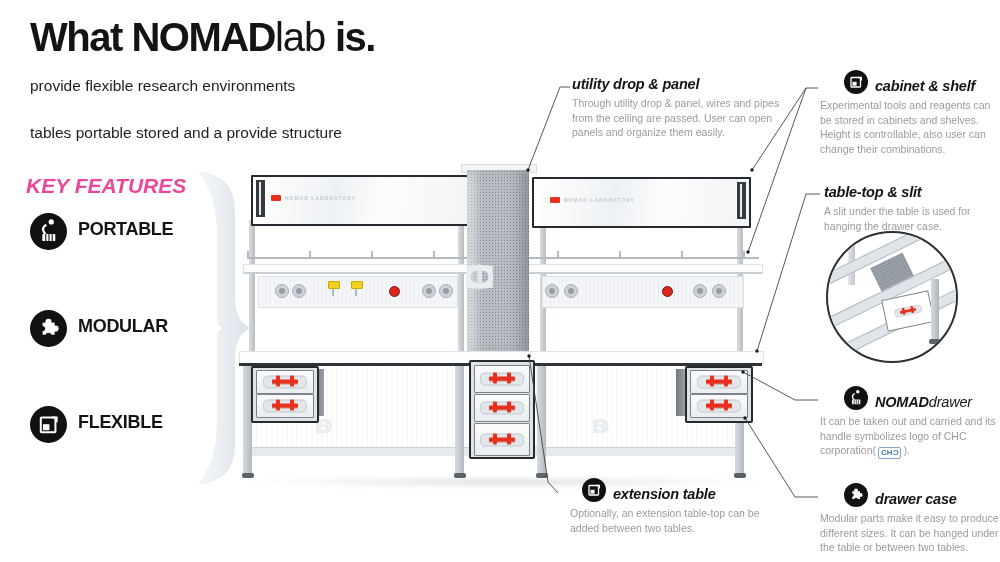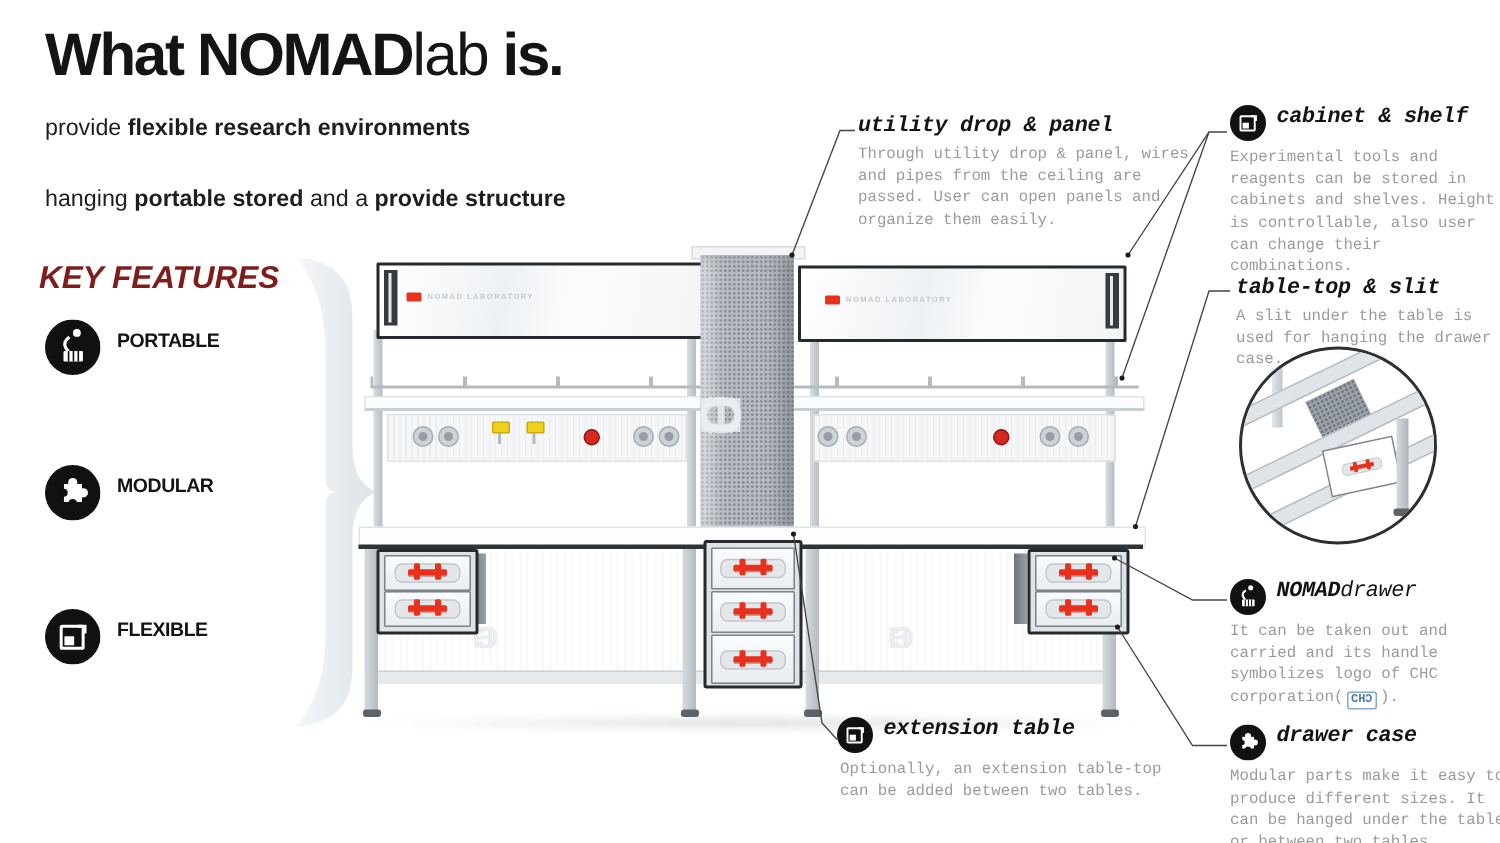--- a/index.html
+++ b/index.html
@@ -8,36 +8,36 @@
   svg.overlay{position:absolute;left:0;top:0;pointer-events:none;}
   #brace-svg{z-index:0;} #lines-svg{z-index:5;}
   .scene{position:absolute;inset:0;z-index:1;}
   .scene *{position:absolute;}
 
   
   .hdr{position:absolute;left:30px;top:14px;z-index:6;}
   .hdr h1{margin:0;font-size:40px;line-height:1.15;letter-spacing:-1.5px;font-weight:700;}
   .hdr h1 .light{font-weight:400;letter-spacing:-1px;text-align:center;}
   .intro{margin:14px 0 0 0;font-size:15.5px;line-height:1.5;color:#1e1e1e;font-weight:400;}
-  .intro b{font-weight:700;}
+  .intro b{font-weight:400;}
 
   
   .kf-head{position:absolute;left:26px;top:174px;z-index:6;font-size:21px;font-style:italic;
-           font-weight:700;color:#7f1d1d;letter-spacing:0;}
+           font-weight:700;color:#ec4899;letter-spacing:0;}
   .kf-item{position:absolute;left:30px;width:172px;padding-left:48px;z-index:6;}
   .kf-item .ficon{position:absolute;left:0;top:0;width:37px;height:37px;}
-  .kf-title{font-size:13px;font-weight:700;letter-spacing:-0.3px;padding-top:6px;}
+  .kf-title{font-size:18px;font-weight:700;letter-spacing:-0.3px;padding-top:6px;}
   .kf-desc{margin-top:5px;font-size:11px;line-height:1.42;color:#a6a6a6;}
 
   
-  .ann{position:absolute;z-index:6;font-family:Liberation Mono, monospace;}
+  .ann{position:absolute;z-index:6;}
   .ann-title{font-size:14.5px;font-style:italic;font-weight:700;letter-spacing:-0.2px;}
   .ann-title .lt{font-weight:400;}
   .ann-desc{margin-top:4px;font-size:10.5px;line-height:1.4;color:#9b9b9b;}
-  .ann-row{display:flex;align-items:flex-start;gap:7px;}
+  .ann-row{display:flex;align-items:flex-end;gap:7px;margin-left:24px;}
   .aicon{width:24px;height:24px;flex:0 0 24px;}
   .chc-chip{display:inline-block;font-style:normal;font-weight:700;font-size:8px;line-height:1;
             color:#4a7ab5;border:1px solid #86a8cc;border-radius:2px;padding:1px 2px;margin:0 2px;
             vertical-align:-1px;letter-spacing:0;}
   .flip{display:inline-block;transform:scaleX(-1);}
 
   
   .underpanel{left:251px;top:367px;width:492px;height:88px;
      background:linear-gradient(180deg,#f7f9fa,#eef1f3);
      background-image:repeating-linear-gradient(90deg,rgba(0,0,0,.02) 0 2px,transparent 2px 5px);}
@@ -280,21 +280,21 @@
         <circle cx="745" cy="418" r="1.7"></circle>
       <circle cx="529" cy="356" r="1.7"></circle>
     </g>
   </svg>
 
   <div class="hdr">
     <h1><span>What </span><span>NOMAD</span><span class="light">lab</span><span> is.</span></h1>
     <p class="intro">
       <span>provide </span><b>flexible research environments</b><br>
       <br>
-      <span>hanging </span><b>portable stored</b><span> and a </span><b>provide structure</b>
+      <span>tables </span><b>portable stored</b><span> and a </span><b>provide structure</b>
     </p>
   </div>
 
   <div class="kf-head">KEY FEATURES</div>
 
   <div class="kf-item" style="top:213px;">
     <span class="ficon">
       <svg viewBox="0 0 24 24" width="37" height="37">
           <circle cx="12" cy="12" r="12" fill="#111"></circle>
           <circle cx="13.8" cy="5.8" r="1.7" fill="#fff"></circle>
@@ -395,16 +395,16 @@
       <span class="aicon">
         <svg viewBox="0 0 24 24" width="24" height="24">
             <circle cx="12" cy="12" r="12" fill="#111"></circle>
             <rect x="7" y="7.5" width="9.5" height="9.5" rx="0.5" fill="none" stroke="#fff" stroke-width="1.3"></rect>
             <rect x="8.4" y="11.8" width="4.2" height="3.9" fill="#fff"></rect>
             <path d="M14.2 7.5 L17.3 7.5 L17.3 10.6" fill="none" stroke="#fff" stroke-width="1.3"></path>
           </svg>
       </span>
       <span class="ann-title">extension table</span>
     </div>
-    <div class="ann-desc" style="margin-left:2px;">Optionally, an extension table-top can be added between two tables.</div>
+    <div class="ann-desc" style="margin-left:12px;">Optionally, an extension table-top can be added between two tables.</div>
   </div>
 
 </div>
 
 </body></html>

